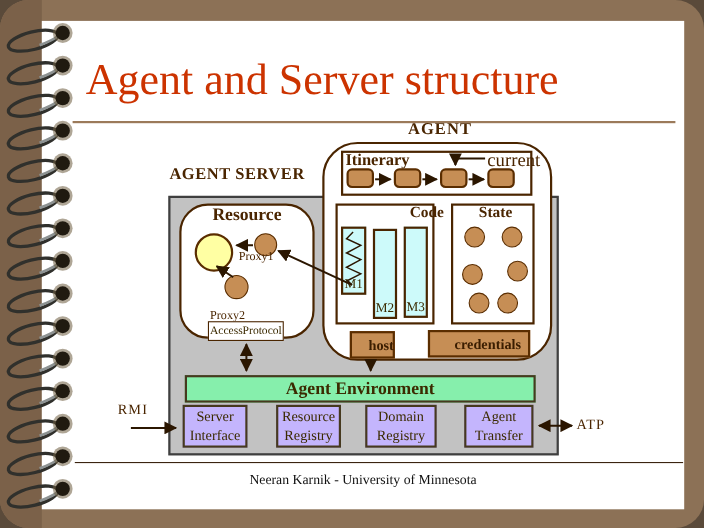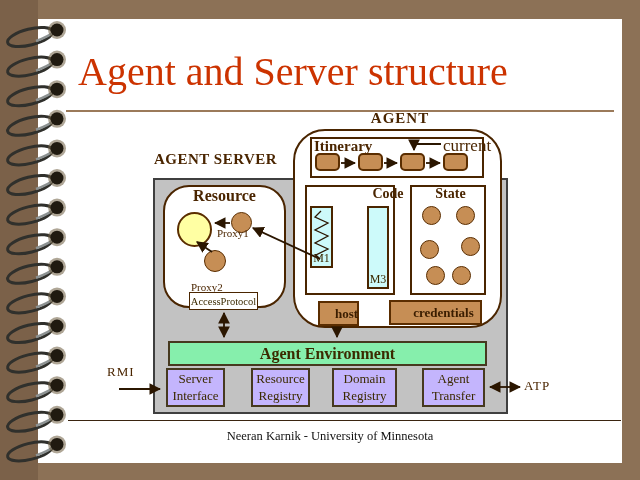--- a/index.html
+++ b/index.html
@@ -1,18 +1,18 @@
 <!DOCTYPE html>
 <html><head>
 <meta charset="utf-8">
 <style>
   html,body{margin:0;padding:0;background:#5a4a3a;}
   .stage{
     position:relative;width:640px;height:480px;overflow:hidden;
-    background:#8c7156;font-family:"Liberation Serif",serif;
+    background:#8c7156;font-family:"Liberation Serif",serif;border-radius:26px;
   }
   .binder-strip{position:absolute;left:0;top:0;width:38px;height:480px;background:#7b6149;}
   .page{position:absolute;left:38px;top:19px;width:584px;height:444px;background:#ffffff;}
   .binding{position:absolute;left:0;top:0;z-index:8;pointer-events:none;}
   .arrows{position:absolute;left:0;top:0;z-index:6;pointer-events:none;}
 
   .title{
     position:absolute;left:78px;top:48px;margin:0;font-weight:normal;
     font-size:40px;color:#cc3300;z-index:2;white-space:nowrap;
   }
@@ -103,20 +103,23 @@
   <div class="itin-sq sq1"></div>
   <div class="itin-sq sq2"></div>
   <div class="itin-sq sq3"></div>
   <div class="itin-sq sq4"></div>
   <div class="lbl current-lbl">current</div>
 
   <div class="code-box"></div>
   <div class="lbl code-lbl">Code</div>
   <div class="m-col m1">
     <span class="m-lbl">M1</span>
+  </div>
+  <div class="m-col m2">
+    <span class="m-lbl">M2</span>
   </div>
   <div class="m-col m3">
     <span class="m-lbl">M3</span>
   </div>
 
   <div class="state-box"></div>
   <div class="lbl state-lbl">State</div>
   <div class="dot d1"></div>
   <div class="dot d2"></div>
   <div class="dot d3"></div>

